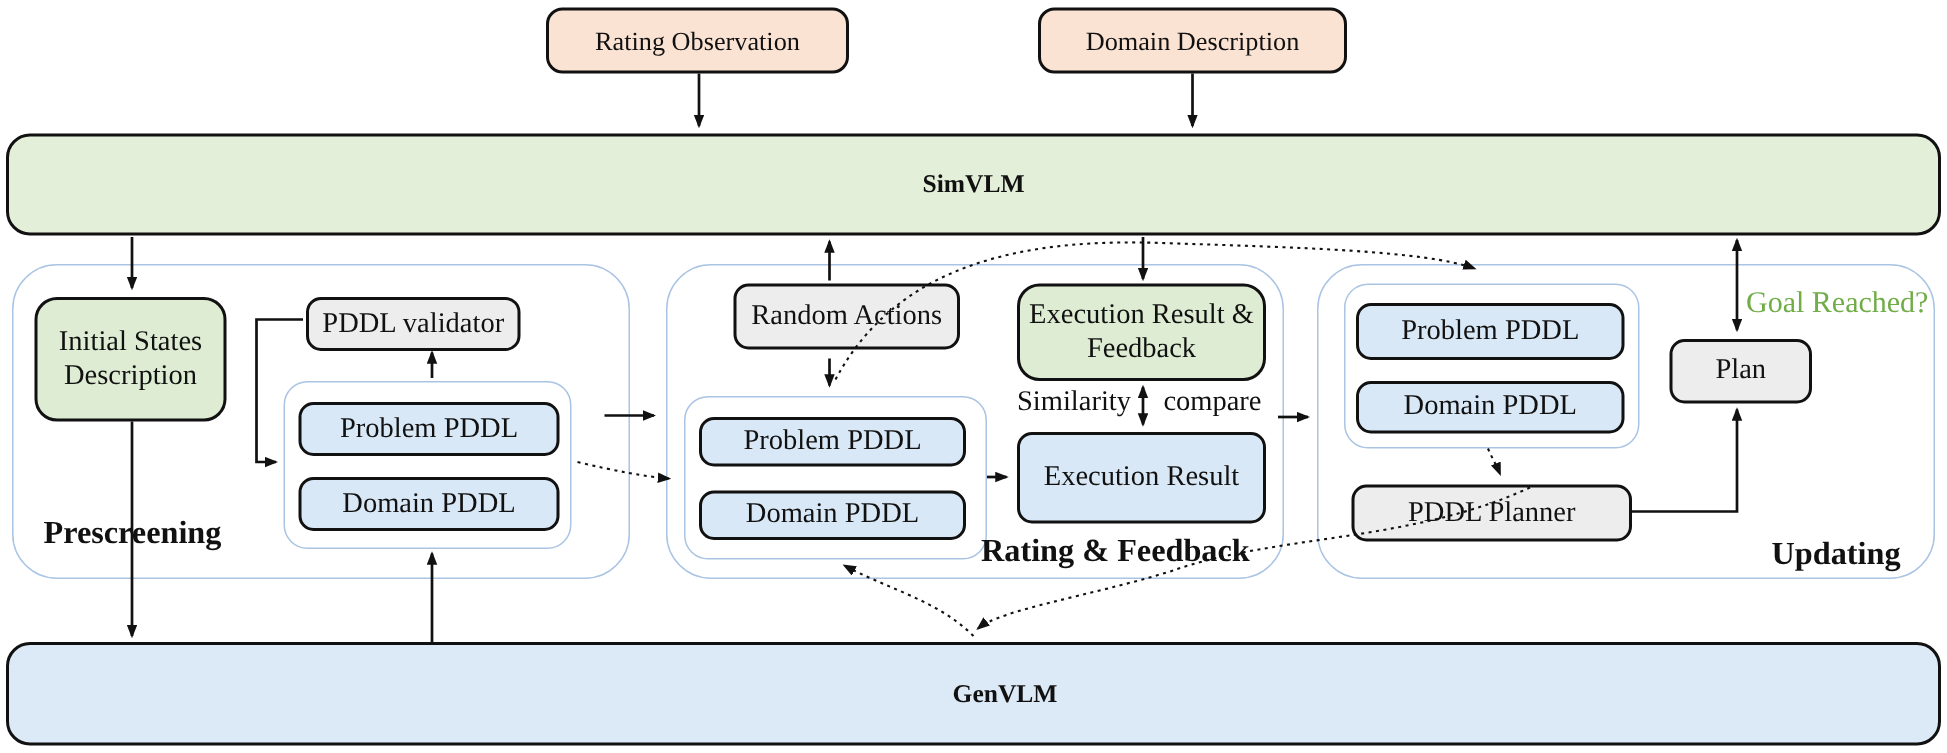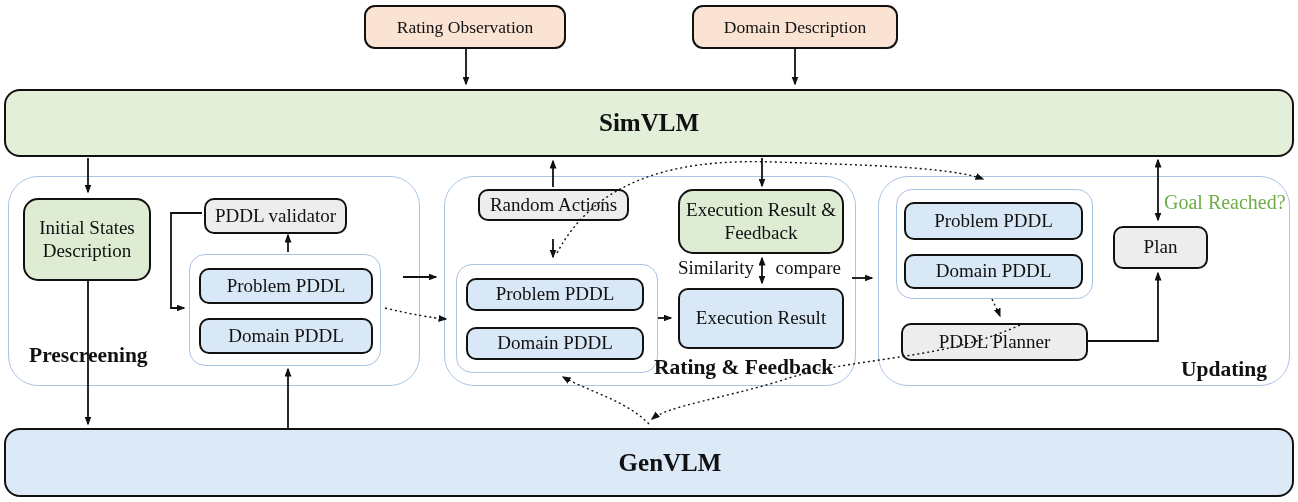--- a/index.html
+++ b/index.html
@@ -11,21 +11,21 @@
     position:relative;width:1298px;height:502px;background:#ffffff;overflow:hidden;
     font-family:"Liberation Serif","DejaVu Serif",serif;color:var(--ink);
   }
   .box{
     position:absolute;display:flex;align-items:center;justify-content:center;
     text-align:center;border:2.2px solid var(--ink);border-radius:10px;
     font-size:19px;line-height:1.18;box-sizing:border-box;padding:2px 6px;
   }
   .bar{
     position:absolute;left:4px;width:1290px;display:flex;align-items:center;justify-content:center;
-    border:2.5px solid var(--ink);border-radius:16px;font-size:25px;font-weight:bold;box-sizing:border-box;
+    border:2.5px solid var(--ink);border-radius:16px;font-size:17px;font-weight:bold;box-sizing:border-box;
   }
   .panel{
     position:absolute;top:176px;width:412px;height:210px;border:1.4px solid var(--panel);
     border-radius:30px;box-sizing:border-box;background:transparent;
   }
   .inner{
     position:absolute;border:1.4px solid var(--panel);border-radius:16px;box-sizing:border-box;
   }
   .peach{background:var(--peach);border-radius:11px;font-size:17.5px;}
   .greenbox{background:var(--green);border-radius:15px;border-width:2.5px;}
@@ -57,21 +57,21 @@
   <div class="panel" style="left:8px;">
     <div class="box greenbox" style="left:14px;top:21px;width:128px;height:83px;">Initial States Description</div>
     <div class="box graybox" style="left:195px;top:21px;width:143px;height:36px;">PDDL validator</div>
     <div class="inner" style="left:180px;top:77px;width:192px;height:112px;"></div>
     <div class="box bluebox" style="left:190px;top:91px;width:174px;height:36px;">Problem PDDL</div>
     <div class="box bluebox" style="left:190px;top:141px;width:174px;height:36px;">Domain PDDL</div>
     <div class="seclabel" style="left:20px;top:166px;">Prescreening</div>
   </div>
 
   <div class="panel" style="left:444px;">
-    <div class="box graybox" style="left:33px;top:12px;width:151px;height:32px;">Random Actions</div>
+    <div class="box graybox" style="left:44px;top:12px;width:151px;height:44px;">Random Actions</div>
     <div class="inner" style="left:11px;top:87px;width:202px;height:109px;"></div>
     <div class="box bluebox" style="left:21px;top:101px;width:178px;height:33px;">Problem PDDL</div>
     <div class="box bluebox" style="left:21px;top:150px;width:178px;height:33px;">Domain PDDL</div>
     <div class="box greenbox" style="left:233px;top:12px;width:166px;height:65px;">Execution Result &amp; Feedback</div>
     <div class="simrow" style="left:233px;top:80px;width:163px;">
       <span>Similarity</span>
       <span>compare</span>
     </div>
     <div class="box bluebox" style="left:233px;top:111px;width:166px;height:61px;">Execution Result</div>
     <div class="seclabel" style="left:209px;top:178px;">Rating &amp; Feedback</div>

